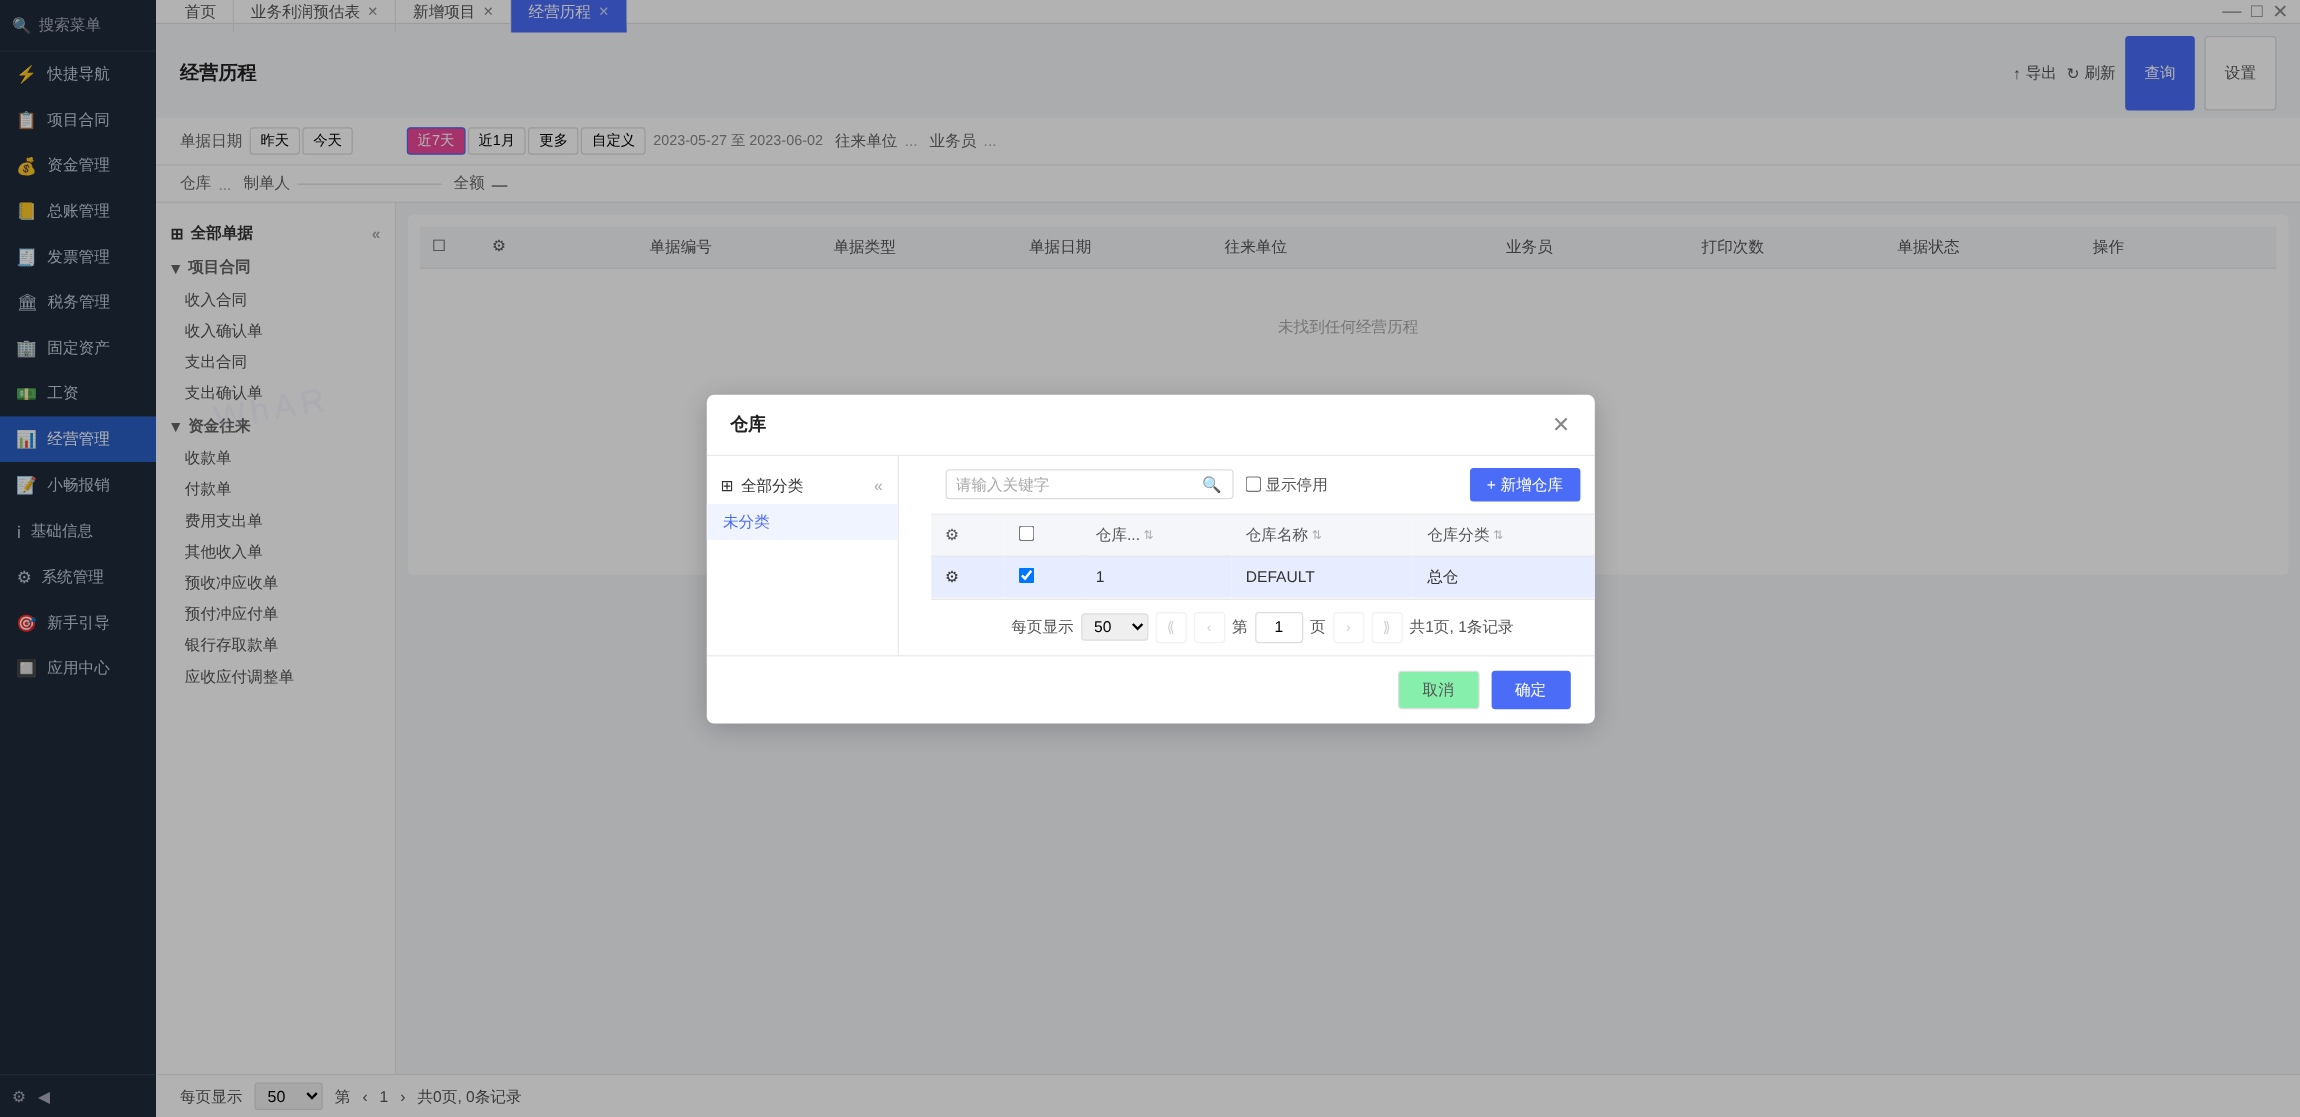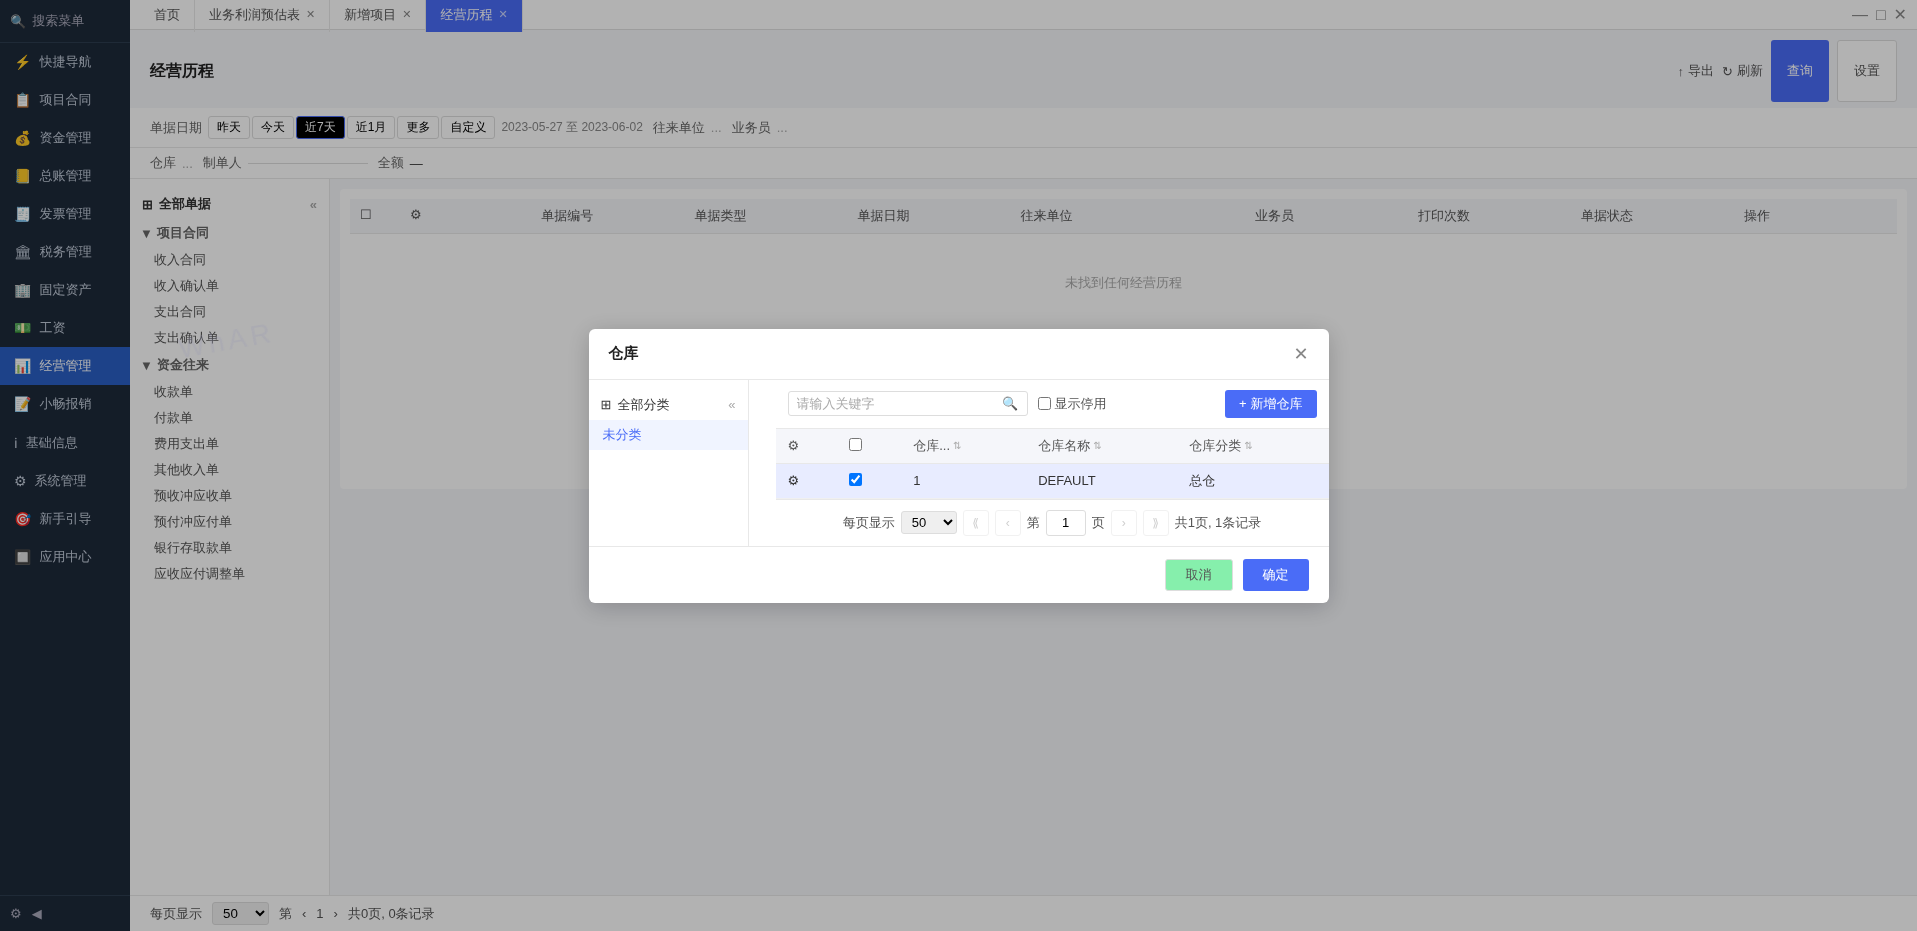--- a/index.html
+++ b/index.html
@@ -15,42 +15,42 @@
     .sidebar-item { display: flex; align-items: center; gap: 8px; padding: 10px 14px; color: #c0cad8; cursor: pointer; font-size: 13px; }
     .sidebar-item.active { background: #2a5fc4; color: #fff; }
     .sidebar-item .icon { font-size: 14px; }
     .sidebar-bottom { margin-top: auto; padding: 10px; border-top: 1px solid #2d3d50; display: flex; gap: 10px; }
     .sidebar-bottom-btn { color: #aab; font-size: 13px; cursor: pointer; }
 
     
     .main { flex: 1; display: flex; flex-direction: column; overflow: hidden; }
 
     
-    .top-tabs { display: flex; align-items: center; background: #fff; border-bottom: 1px solid #e0e0e0; padding: 0 10px; height: 30px; position: relative; }
+    .top-tabs { display: flex; align-items: center; background: #fff; border-bottom: 1px solid #e0e0e0; padding: 0 10px; height: 20px; position: relative; }
     .top-tab { padding: 8px 14px; font-size: 13px; color: #555; cursor: pointer; border-right: 1px solid #e8e8e8; display: flex; align-items: center; gap: 6px; }
     .top-tab.active { background: #4a6cf7; color: #fff; border-radius: 2px 2px 0 0; }
     .top-tab .close-icon { font-size: 11px; opacity: 0.7; }
     .top-tab-close-btns { margin-left: auto; display: flex; align-items: center; gap: 8px; color: #888; font-size: 16px; cursor: pointer; }
 
     
     .page-header { display: flex; align-items: center; justify-content: space-between; padding: 10px 20px 6px; background: #f5f6fa; }
     .page-title { font-size: 16px; font-weight: 600; color: #222; }
     .header-actions { display: flex; gap: 8px; }
     .btn-export { display: flex; align-items: center; gap: 4px; color: #555; font-size: 13px; cursor: pointer; }
     .btn-refresh { display: flex; align-items: center; gap: 4px; color: #555; font-size: 13px; cursor: pointer; }
     .btn-query { background: #4a6cf7; color: #fff; border: none; border-radius: 3px; padding: 5px 16px; cursor: pointer; font-size: 13px; }
     .btn-settings { background: #fff; border: 1px solid #ddd; border-radius: 3px; padding: 21px 16px; cursor: pointer; font-size: 13px; color: #555; }
 
     
     .filter-bar { background: #fff; padding: 8px 20px; border-bottom: 1px solid #e8e8e8; display: flex; flex-wrap: wrap; gap: 10px; align-items: center; }
     .filter-item { display: flex; align-items: center; gap: 6px; font-size: 13px; color: #333; }
     .filter-label { color: #666; }
     .date-btns { display: flex; gap: 2px; }
     .date-btn { padding: 2px 8px; border: 1px solid #ddd; border-radius: 3px; cursor: pointer; font-size: 12px; color: #000000; }
-    .date-btn.active { background: #000000; color: #fff; border-color: #4a6cf7; }
+    .date-btn.active { background: #ec4899; color: #fff; border-color: #4a6cf7; margin-left: 43px; }
     .date-range { font-size: 12px; color: #888; }
     .filter-ellipsis { color: #aaa; cursor: pointer; }
 
     
     .filter-bar2 { background: #fff; padding: 6px 20px; border-bottom: 1px solid #e8e8e8; display: flex; gap: 10px; align-items: center; }
 
     
     .content-area { display: flex; flex: 1; overflow: hidden; }
     .left-panel { width: 200px; background: #fff; border-right: 1px solid #e8e8e8; padding: 10px 0; overflow-y: auto; flex-shrink: 0; }
     .left-panel-header { display: flex; align-items: center; justify-content: space-between; padding: 6px 12px; font-size: 13px; color: #333; font-weight: 600; }

